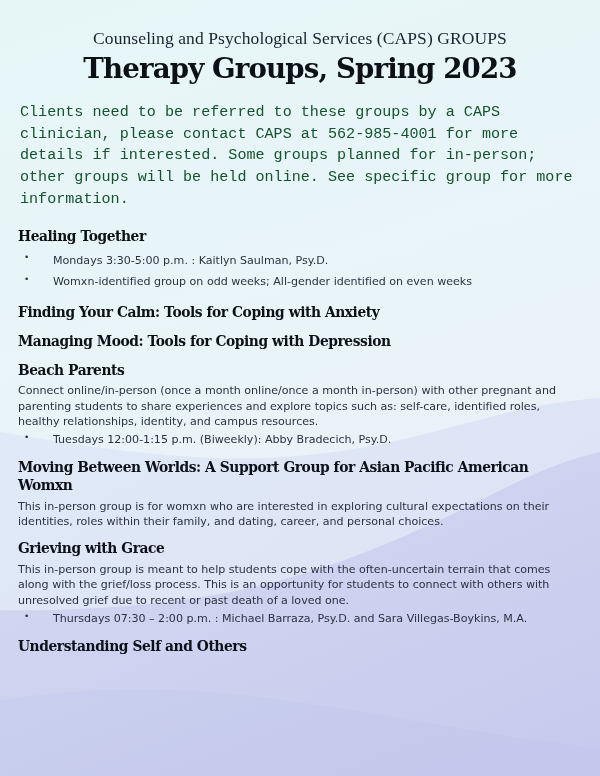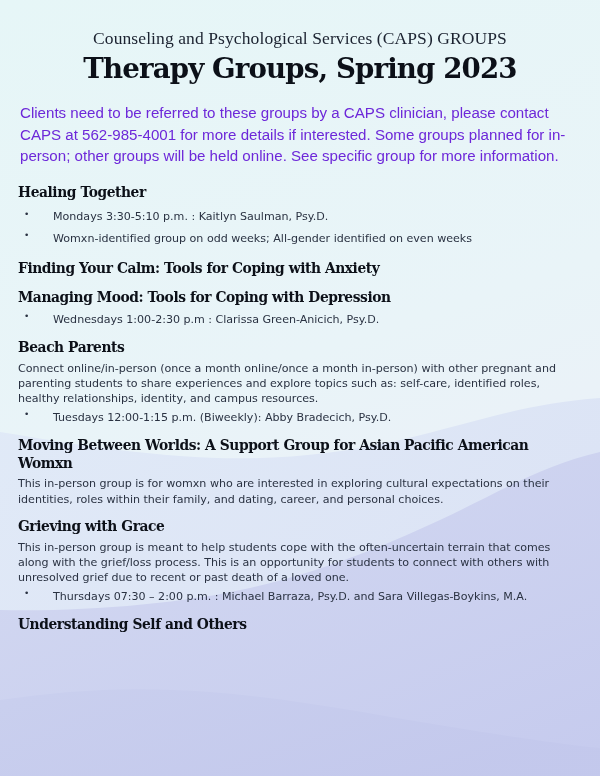--- a/index.html
+++ b/index.html
@@ -53,24 +53,24 @@
     font-size: 28.5px;
     color: #0c1018;
     letter-spacing: -0.9px;
     line-height: 1.18;
     margin-top: 3px;
     transform: scaleX(0.97);
   }
 
   
   .intro {
-    font-family: Liberation Sans, sans-serif;
+    font-family: Liberation Mono, monospace;
     font-size: 15.1px;
     line-height: 1.45;
-    color: #6d28d9;
+    color: #14532d;
     margin: 12px 2px 17px 2px;
   }
 
   
   .group { margin-bottom: 11px; }
 
   .group-title {
     font-family: "DejaVu Serif", "Liberation Serif", serif;
     font-weight: 700;
     font-size: 14.2px;
@@ -155,32 +155,29 @@
     <div class="kicker">Counseling and Psychological Services (CAPS) GROUPS</div>
     <h1 class="main-title">Therapy Groups, Spring 2023</h1>
   </div>
 
   <p class="intro">Clients need to be referred to these groups by a CAPS clinician, please contact CAPS at 562-985-4001 for more details if interested. Some groups planned for in-person; other groups will be held online. See specific group for more information.</p>
 
   <div id="groups-container">
       <section class="group group--loose">
         <h2 class="group-title">Healing Together</h2>
         <ul class="bullets">
-          <li>Mondays 3:30-5:10 p.m. : Kaitlyn Saulman, Psy.D.</li>
+          <li>Mondays 3:30-5:00 p.m. : Kaitlyn Saulman, Psy.D.</li>
           <li>Womxn-identified group on odd weeks; All-gender identified on even weeks</li>
         </ul>
       </section>
       <section class="group">
         <h2 class="group-title">Finding Your Calm: Tools for Coping with Anxiety</h2>
       </section>
       <section class="group">
         <h2 class="group-title">Managing Mood: Tools for Coping with Depression</h2>
-        <ul class="bullets">
-          <li>Wednesdays 1:00-2:30 p.m : Clarissa Green-Anicich, Psy.D.</li>
-        </ul>
       </section>
       <section class="group">
         <h2 class="group-title">Beach Parents</h2>
         <p class="group-desc">Connect online/in-person (once a month online/once a month in-person) with other pregnant and parenting students to share experiences and explore topics such as: self-care, identified roles, healthy relationships, identity, and campus resources.</p>
         <ul class="bullets">
           <li>Tuesdays 12:00-1:15 p.m. (Biweekly): Abby Bradecich, Psy.D.</li>
         </ul>
       </section>
       <section class="group">
         <h2 class="group-title">Moving Between Worlds: A Support Group for Asian Pacific American Womxn</h2>

